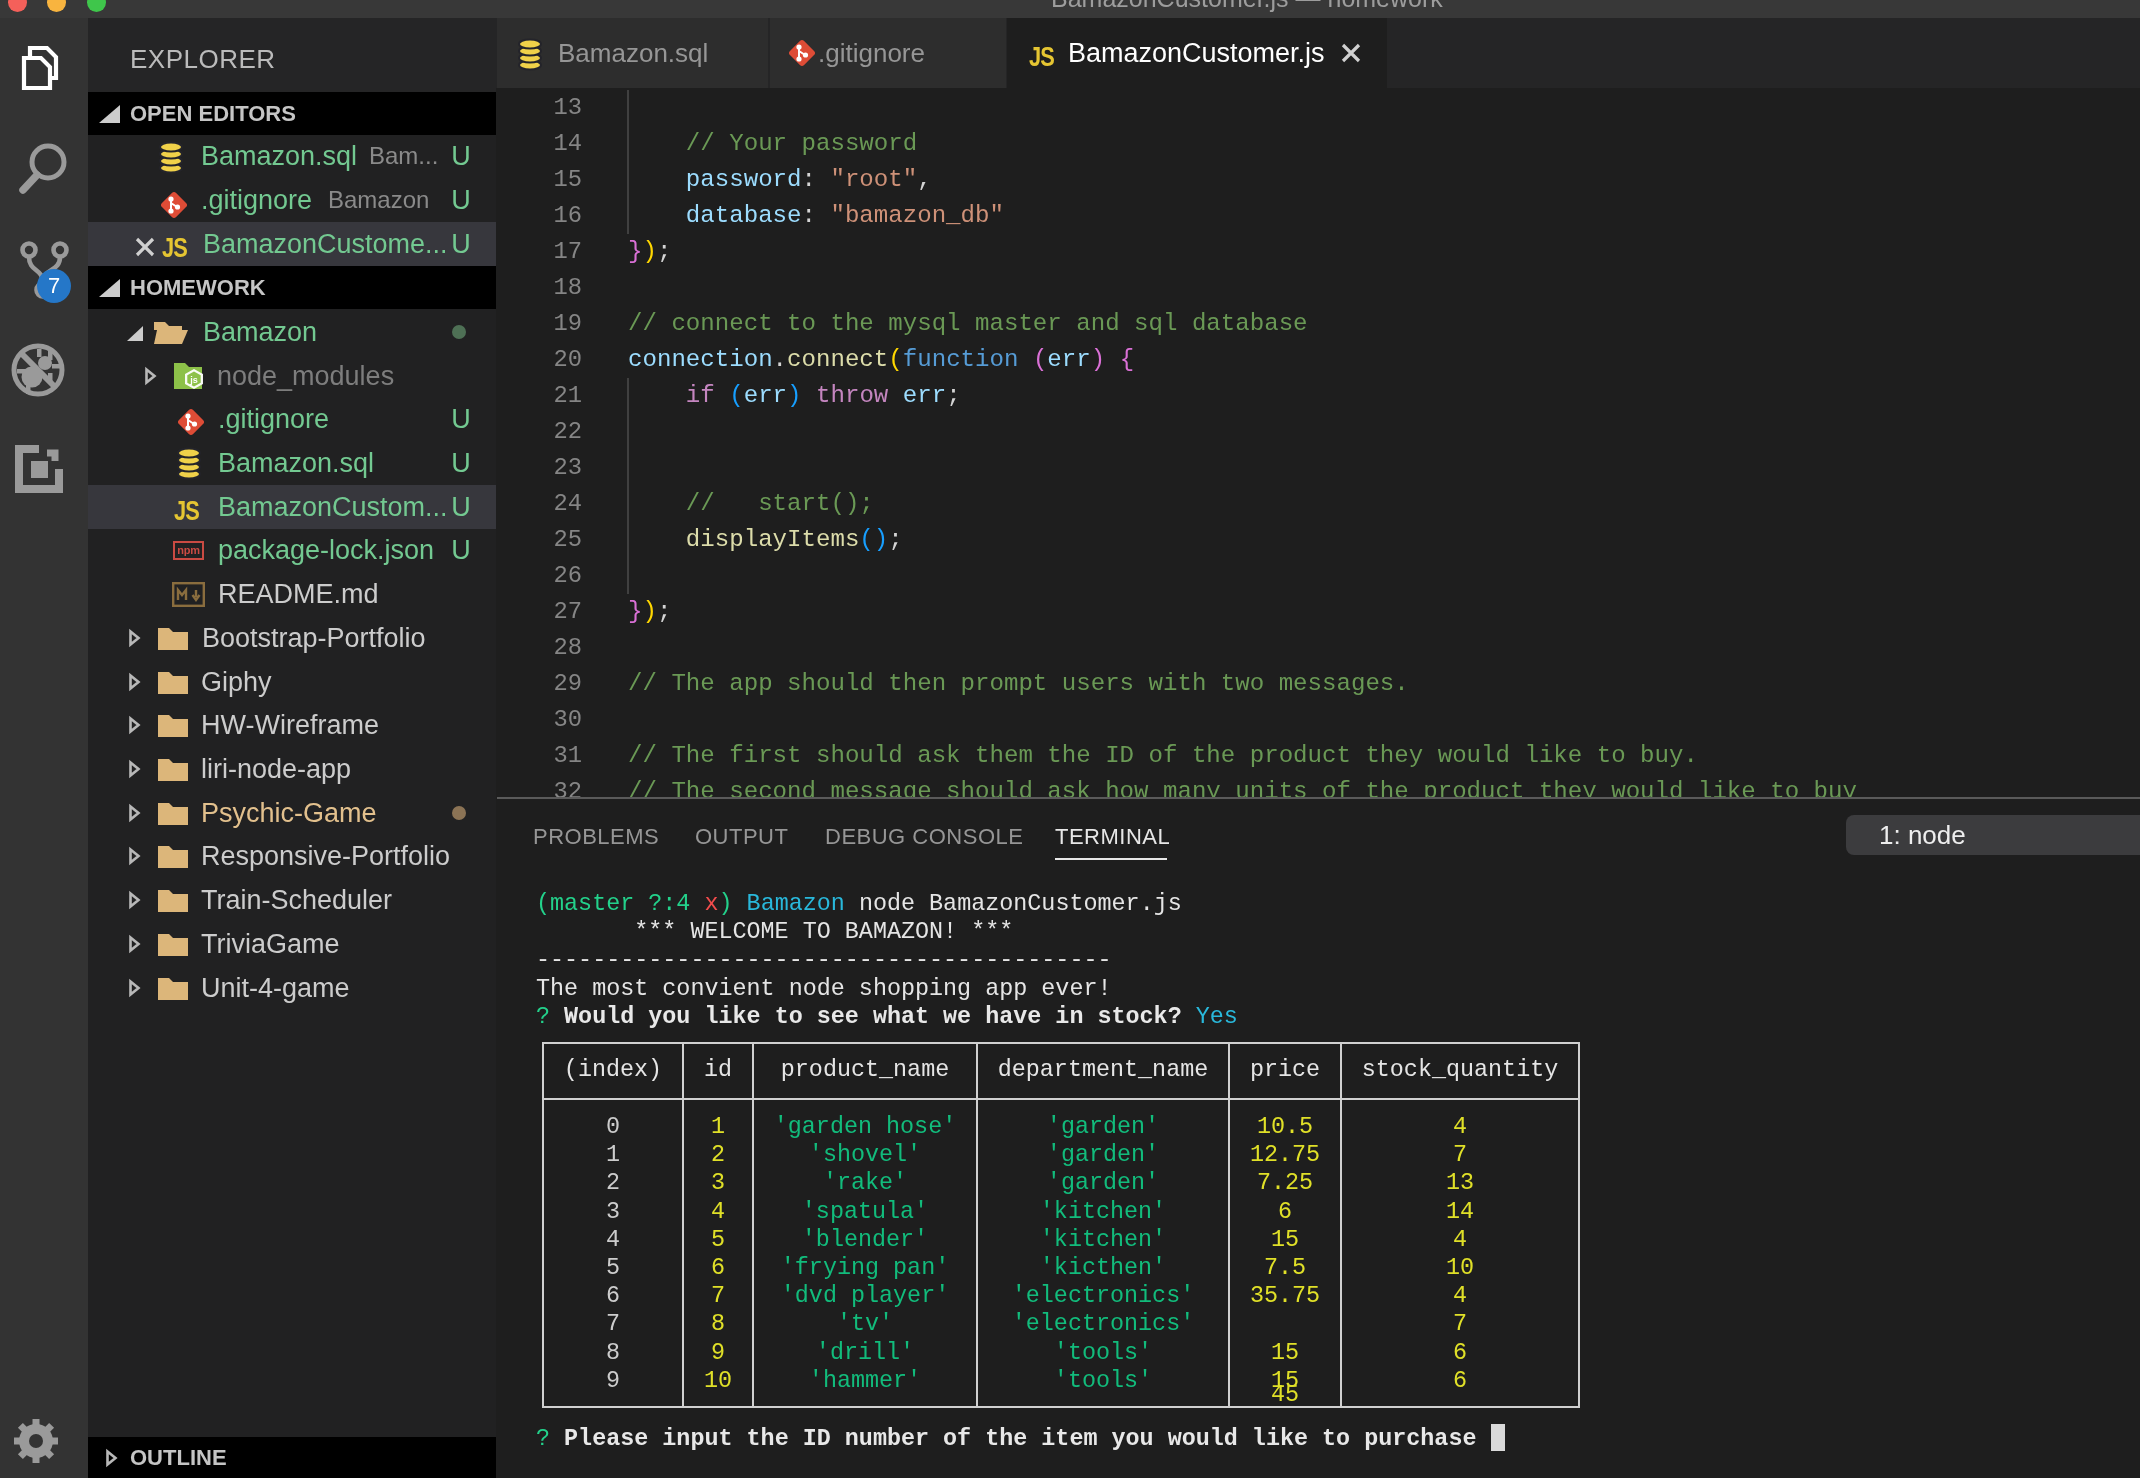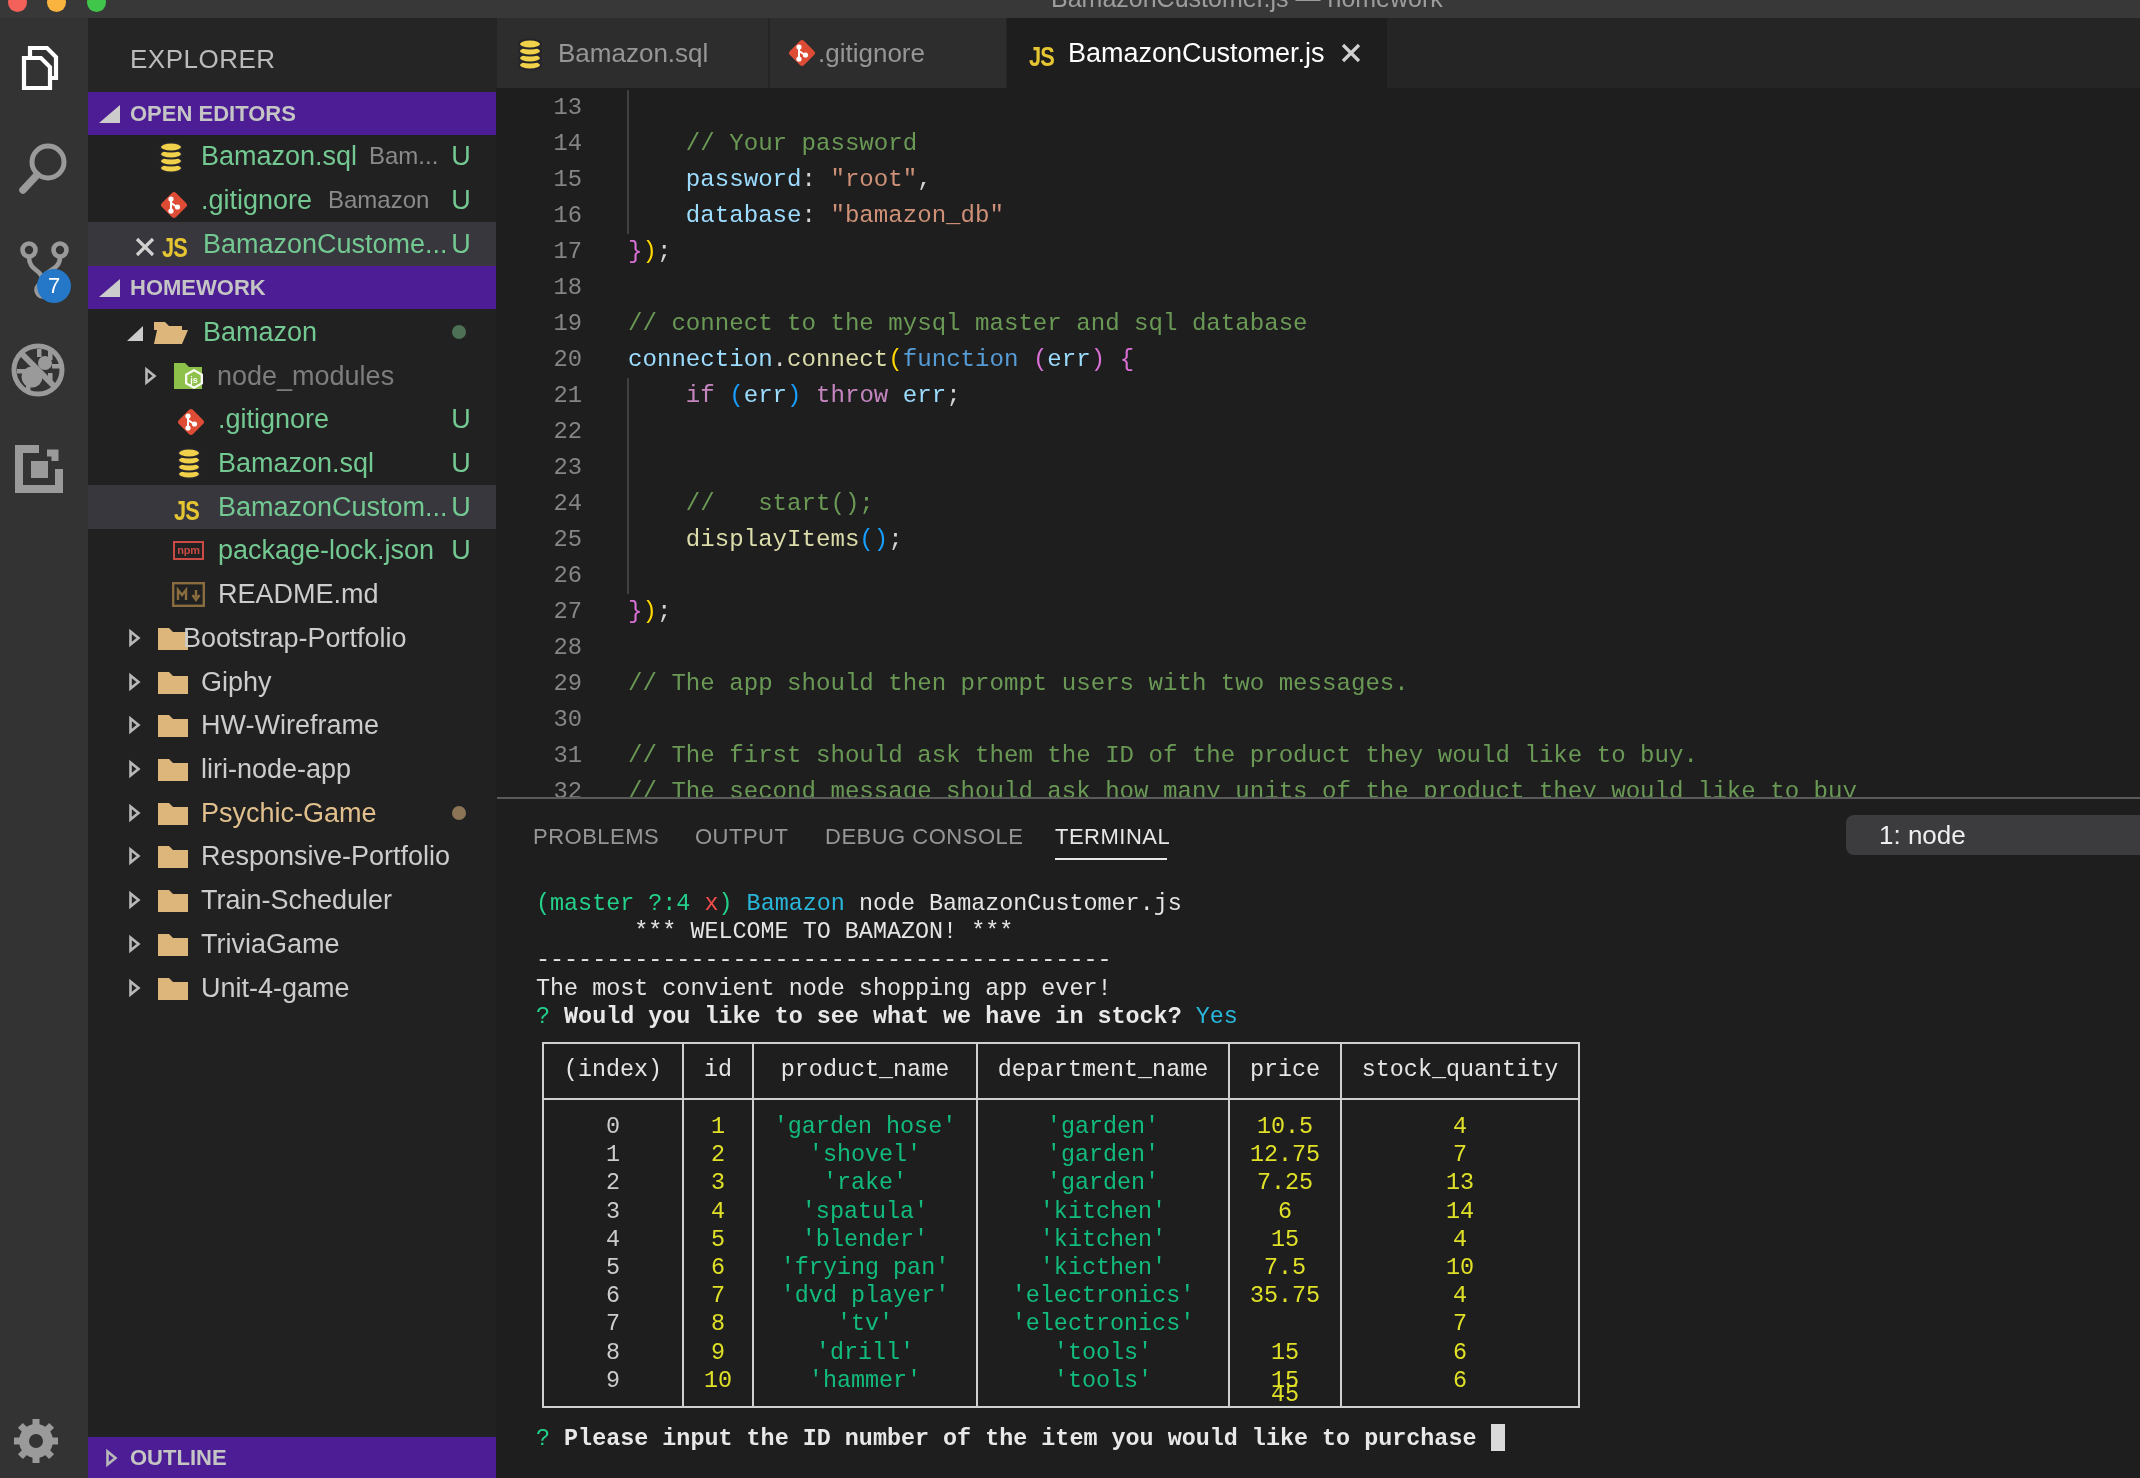--- a/index.html
+++ b/index.html
@@ -2,21 +2,21 @@
 <html><head><meta charset="utf-8"><style>
 *{margin:0;padding:0;box-sizing:border-box}
 body{width:2140px;height:1478px;background:#1e1e1e;overflow:hidden;position:relative;font-family:"Liberation Sans", sans-serif}
 .a{position:absolute}
 .cl{position:absolute;white-space:pre;font:24.1px "Liberation Mono", monospace;line-height:36px;height:36px;color:#D4D4D4;left:628px}
 .ln{position:absolute;white-space:pre;font:23.8px "Liberation Mono", monospace;line-height:36px;height:36px;color:#858585;left:497px;width:85px;text-align:right}
 .tl{position:absolute;white-space:pre;font:23.4px "Liberation Mono", monospace;line-height:28.2px;height:28.2px;color:#cfcfcf;left:536px}
 .tc{position:absolute;white-space:pre;font:23.4px "Liberation Mono", monospace;line-height:28.2px;height:28.2px;transform:translateX(-50%)}
 .row{position:absolute;left:88px;width:408px;height:44px;font-size:27px;color:#cccccc}
 .rt{position:absolute;top:50%;transform:translateY(-50%);white-space:nowrap}
-.hdr{position:absolute;left:88px;width:408px;background:#4c1d95;color:#c5c5c5;font-size:22px;font-weight:700;letter-spacing:0px}
+.hdr{position:absolute;left:88px;width:408px;background:#000000;color:#c5c5c5;font-size:22px;font-weight:700;letter-spacing:0px}
 svg{position:absolute;overflow:visible}
 </style></head><body>
 <div class="a" style="left:0;top:0;width:2140px;height:18px;background:#383838;overflow:hidden">
 <div class="a" style="left:8px;top:-7px;width:19px;height:19px;border-radius:50%;background:#f4605a"></div>
 <div class="a" style="left:47px;top:-7px;width:19px;height:19px;border-radius:50%;background:#f8b43f"></div>
 <div class="a" style="left:87px;top:-7px;width:19px;height:19px;border-radius:50%;background:#3fc64b"></div>
 <div class="a" style="left:1051px;top:-16px;width:420px;height:30px;font-size:25px;color:#9d9d9d;white-space:nowrap">BamazonCustomer.js — homework</div>
 </div>
 <div class="a" style="left:0;top:18px;width:88px;height:1460px;background:#333333"></div>
 <svg style="left:19px;top:46px" width="42" height="50" viewBox="0 0 42 50">
@@ -178,21 +178,21 @@
     </svg>
     <span class="rt" style="left:130px;color:#cccccc">README.md</span>
   </div>
 <div class="row" style="top:616px;height:44px">
     <svg style="left:41px;top:14px" width="11" height="16" viewBox="0 0 11 16">
       <polygon points="1.5,1.5 9.5,8 1.5,14.5" fill="none" stroke="#b8b8b8" stroke-width="2.6"></polygon>
     </svg>
     <svg style="left:70px;top:10px" width="30" height="24" viewBox="0 0 30 24">
       <path d="M0 2 h11 l4 4 h15 v18 h-30 z" fill="#dcb67a"></path>
     </svg>
-    <span class="rt" style="left:95px;color:#cccccc">Bootstrap-Portfolio</span>
+    <span class="rt" style="left:114px;color:#cccccc">Bootstrap-Portfolio</span>
   </div>
 <div class="row" style="top:660px;height:44px">
     <svg style="left:41px;top:14px" width="11" height="16" viewBox="0 0 11 16">
       <polygon points="1.5,1.5 9.5,8 1.5,14.5" fill="none" stroke="#b8b8b8" stroke-width="2.6"></polygon>
     </svg>
     <svg style="left:70px;top:10px" width="30" height="24" viewBox="0 0 30 24">
       <path d="M0 2 h11 l4 4 h15 v18 h-30 z" fill="#dcb67a"></path>
     </svg>
     <span class="rt" style="left:113px;color:#cccccc">Giphy</span>
   </div>

